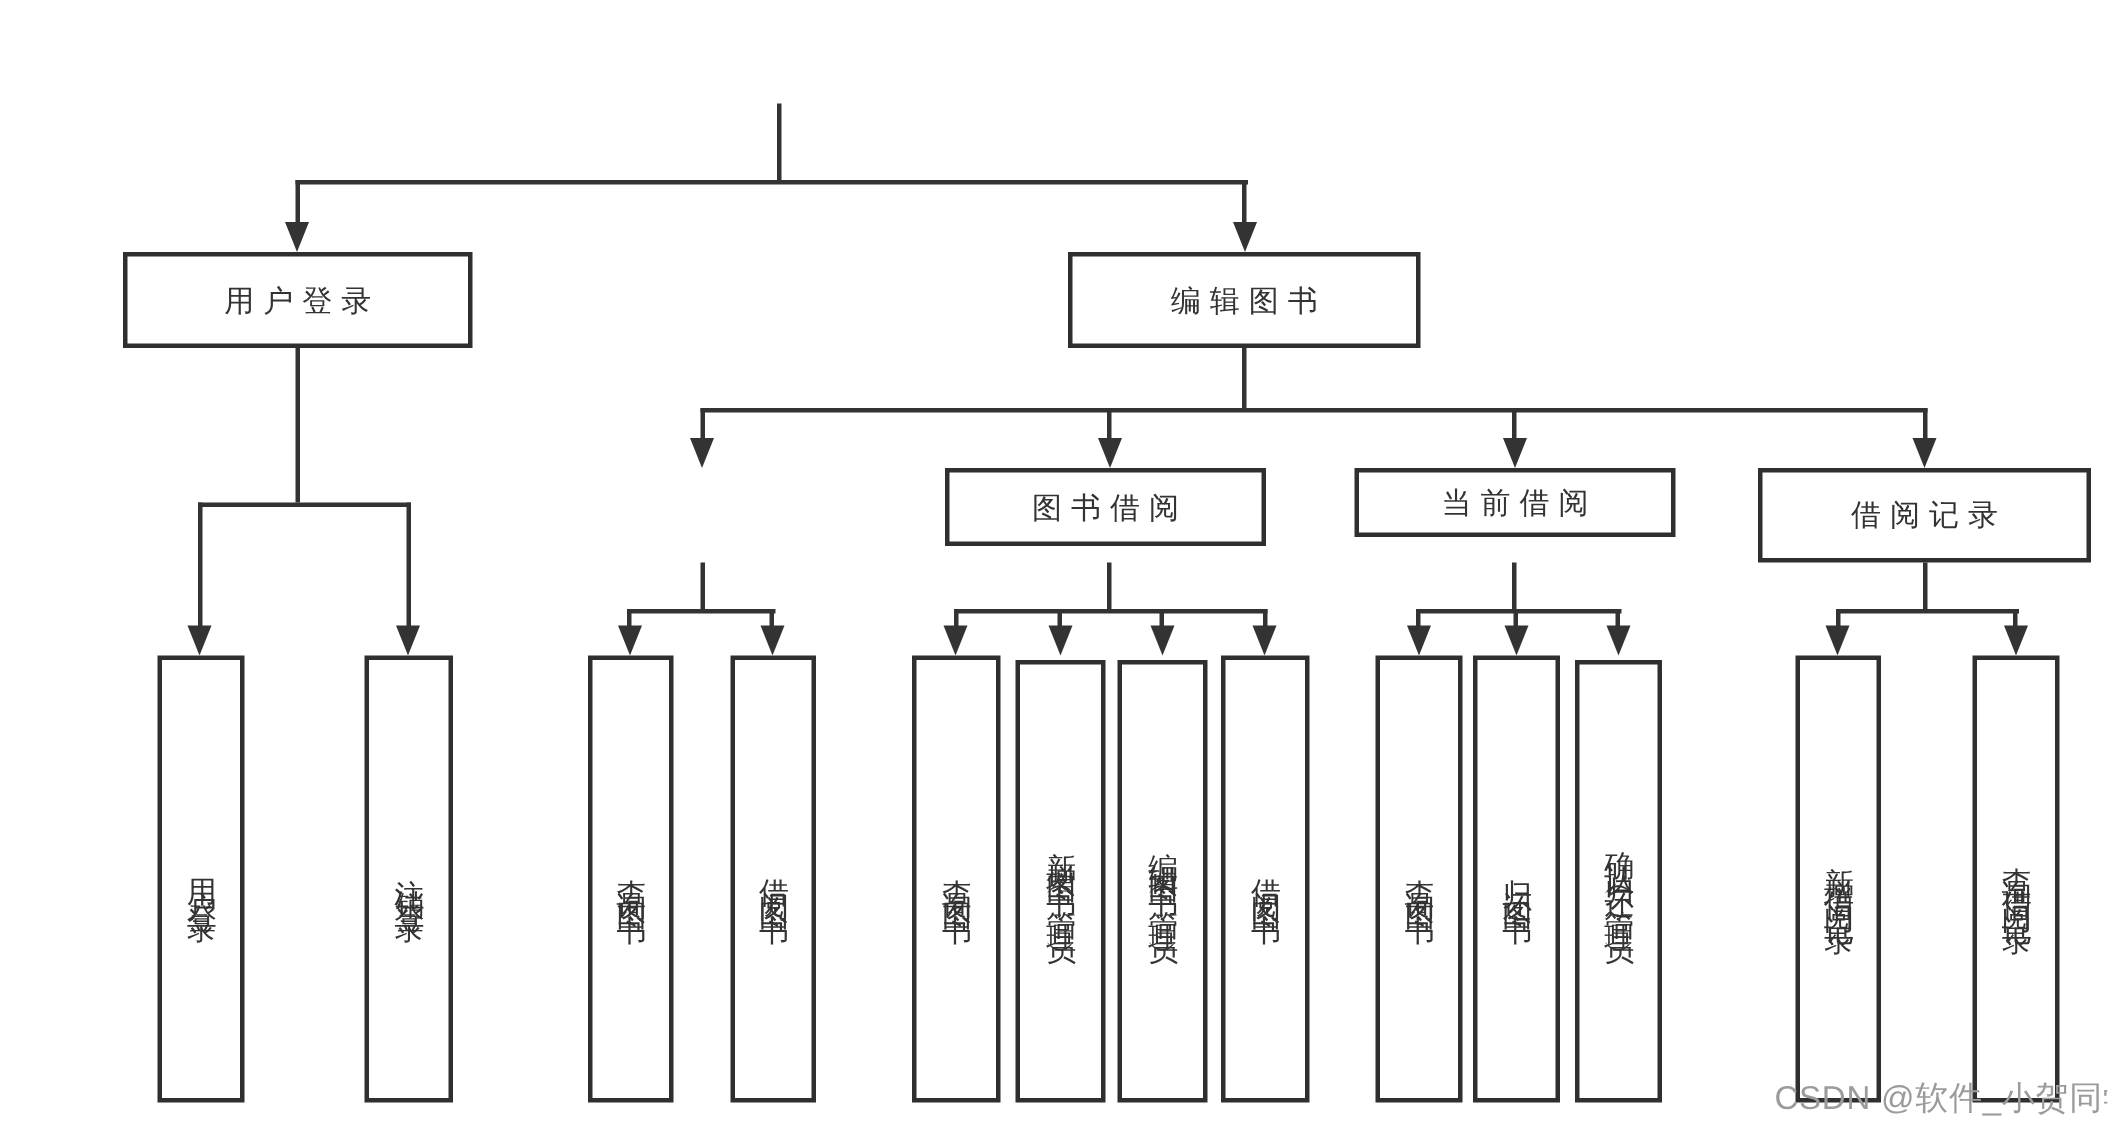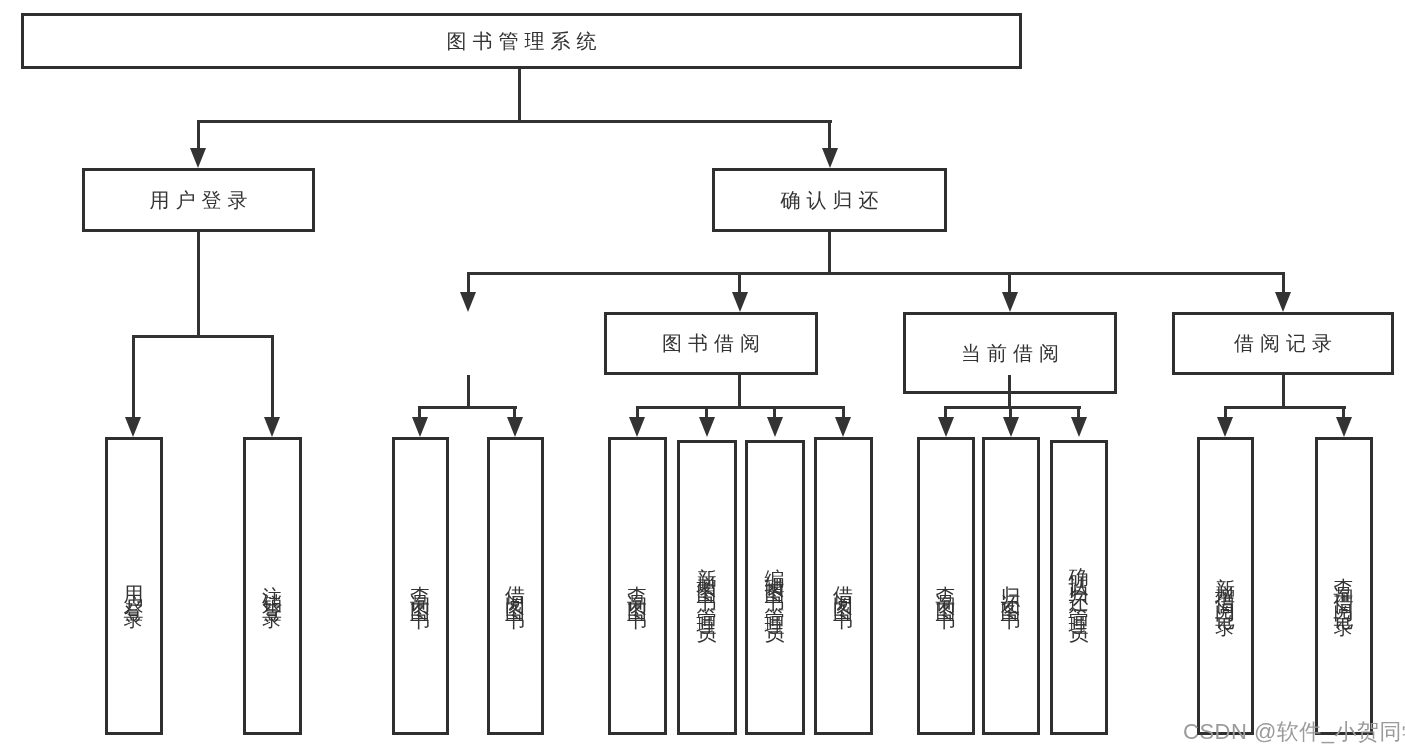--- a/index.html
+++ b/index.html
@@ -32,52 +32,51 @@
   #watermark{
     position:absolute;left:1183px;top:717px;z-index:5;
     font-size:22px;letter-spacing:0.5px;color:#9b9b9b;white-space:nowrap;
   }
 </style>
 </head>
 <body>
 
 <div id="diagram-canvas">
 
-  <div class="bh" style="left:21px;top:13px;width:1001px;height:56px">图书管理系统</div>
 
   <div class="vl" style="left:518px;top:69px;height:51px"></div>
   <div class="hl" style="left:197px;top:120px;width:635px"></div>
   <div class="vl" style="left:197px;top:120px;height:30px"></div>
   <div class="ar" style="left:190px;top:148px"></div>
   <div class="vl" style="left:828px;top:120px;height:30px"></div>
   <div class="ar" style="left:822px;top:148px"></div>
 
   <div class="bh" style="left:82px;top:168px;width:233px;height:64px">用户登录</div>
-  <div class="bh" style="left:712px;top:168px;width:235px;height:64px">确认归还</div>
+  <div class="bh" style="left:712px;top:168px;width:235px;height:64px">编辑图书</div>
 
   <div class="vl" style="left:197px;top:232px;height:103px"></div>
   <div class="hl" style="left:132px;top:335px;width:142px"></div>
   <div class="vl" style="left:132px;top:335px;height:84px"></div>
   <div class="ar" style="left:125px;top:417px"></div>
   <div class="vl" style="left:271px;top:335px;height:84px"></div>
   <div class="ar" style="left:264px;top:417px"></div>
 
   <div class="vl" style="left:828px;top:232px;height:40px"></div>
   <div class="hl" style="left:467px;top:272px;width:818px"></div>
   <div class="vl" style="left:467px;top:272px;height:24px"></div>
   <div class="ar" style="left:460px;top:292px"></div>
   <div class="vl" style="left:738px;top:272px;height:24px"></div>
   <div class="ar" style="left:732px;top:292px"></div>
   <div class="vl" style="left:1008px;top:272px;height:24px"></div>
   <div class="ar" style="left:1002px;top:292px"></div>
   <div class="vl" style="left:1282px;top:272px;height:24px"></div>
   <div class="ar" style="left:1275px;top:292px"></div>
 
-  <div class="bh" style="left:604px;top:312px;width:214px;height:63px">图书借阅</div>
-  <div class="bh" style="left:903px;top:312px;width:214px;height:82px">当前借阅</div>
+  <div class="bh" style="left:630px;top:312px;width:214px;height:52px">图书借阅</div>
+  <div class="bh" style="left:903px;top:312px;width:214px;height:46px">当前借阅</div>
   <div class="bh" style="left:1172px;top:312px;width:222px;height:63px">借阅记录</div>
 
   <div class="vl" style="left:467px;top:375px;height:31px"></div>
   <div class="hl" style="left:419px;top:406px;width:98px"></div>
   <div class="vl" style="left:418px;top:406px;height:16px"></div>
   <div class="ar" style="left:412px;top:417px"></div>
   <div class="vl" style="left:513px;top:406px;height:16px"></div>
   <div class="ar" style="left:507px;top:417px"></div>
 
   <div class="vl" style="left:738px;top:375px;height:31px"></div>

